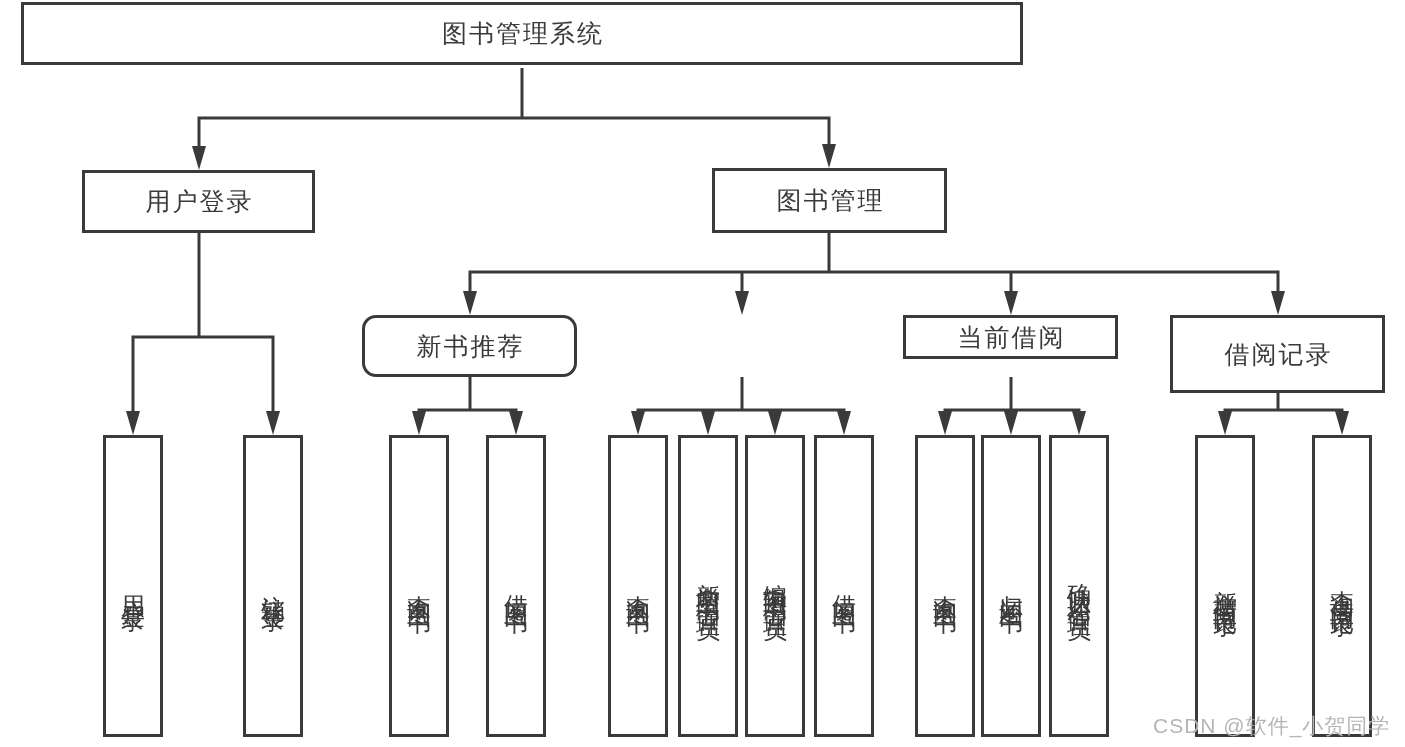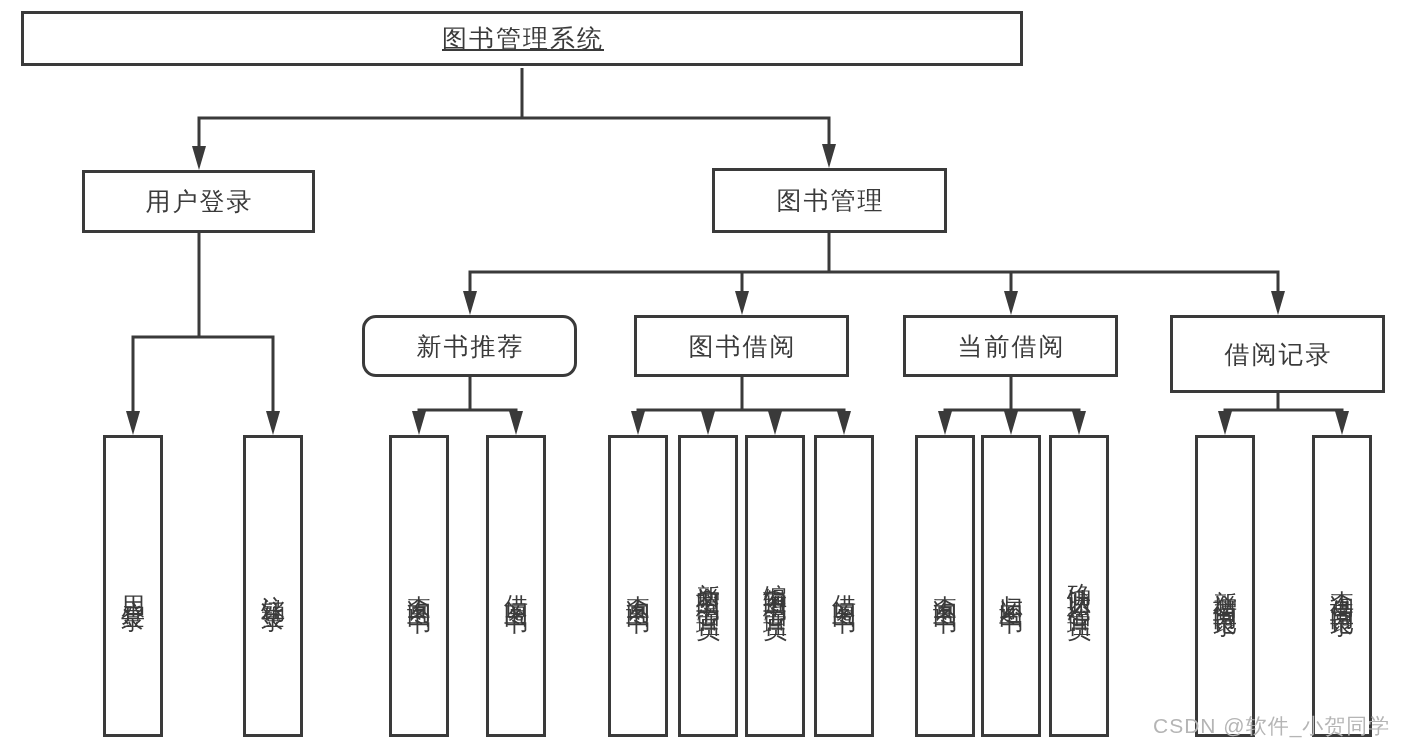--- a/index.html
+++ b/index.html
@@ -67,28 +67,27 @@
       <polygon points="1004,411 1018,411 1011,435"></polygon>
       <polygon points="1072,411 1086,411 1079,435"></polygon>
     </g>
     <g>
       <path d="M1278 377 V410 M1223.5 410 H1343.5 M1225 410 V425 M1342 410 V425"></path>
       <polygon points="1218,411 1232,411 1225,435"></polygon>
       <polygon points="1335,411 1349,411 1342,435"></polygon>
     </g>
   </svg>
 
-  <div class="box h" style="left:21px; top:11px; width:1002px; height:55px;text-decoration:underline;">图书管理系统</div>
+  <div class="box h" style="left:21px; top:2px; width:1002px; height:63px;">图书管理系统</div>
 
   <div class="box h" style="left:82px; top:170px; width:233px; height:63px;">用户登录</div>
   <div class="box h" style="left:712px; top:168px; width:235px; height:65px;">图书管理</div>
 
   <div class="box h" style="left:362px; top:315px; width:215px; height:62px;border-radius:14px;">新书推荐</div>
-  <div class="box h" style="left:634px; top:315px; width:215px; height:62px;">图书借阅</div>
-  <div class="box h" style="left:903px; top:315px; width:215px; height:62px;">当前借阅</div>
+  <div class="box h" style="left:903px; top:315px; width:215px; height:44px;">当前借阅</div>
   <div class="box h" style="left:1170px; top:315px; width:215px; height:78px;">借阅记录</div>
 
   <div class="box v" style="left:103px; top:435px; width:60px; height:302px;">用户登录</div>
   <div class="box v" style="left:243px; top:435px; width:60px; height:302px;">注销登录</div>
 
   <div class="box v" style="left:389px; top:435px; width:60px; height:302px;">查询图书</div>
   <div class="box v" style="left:486px; top:435px; width:60px; height:302px;">借阅图书</div>
 
   <div class="box v" style="left:608px; top:435px; width:60px; height:302px;">查询图书</div>
   <div class="box v" style="left:678px; top:435px; width:60px; height:302px;">新增图书（管理员）</div>

